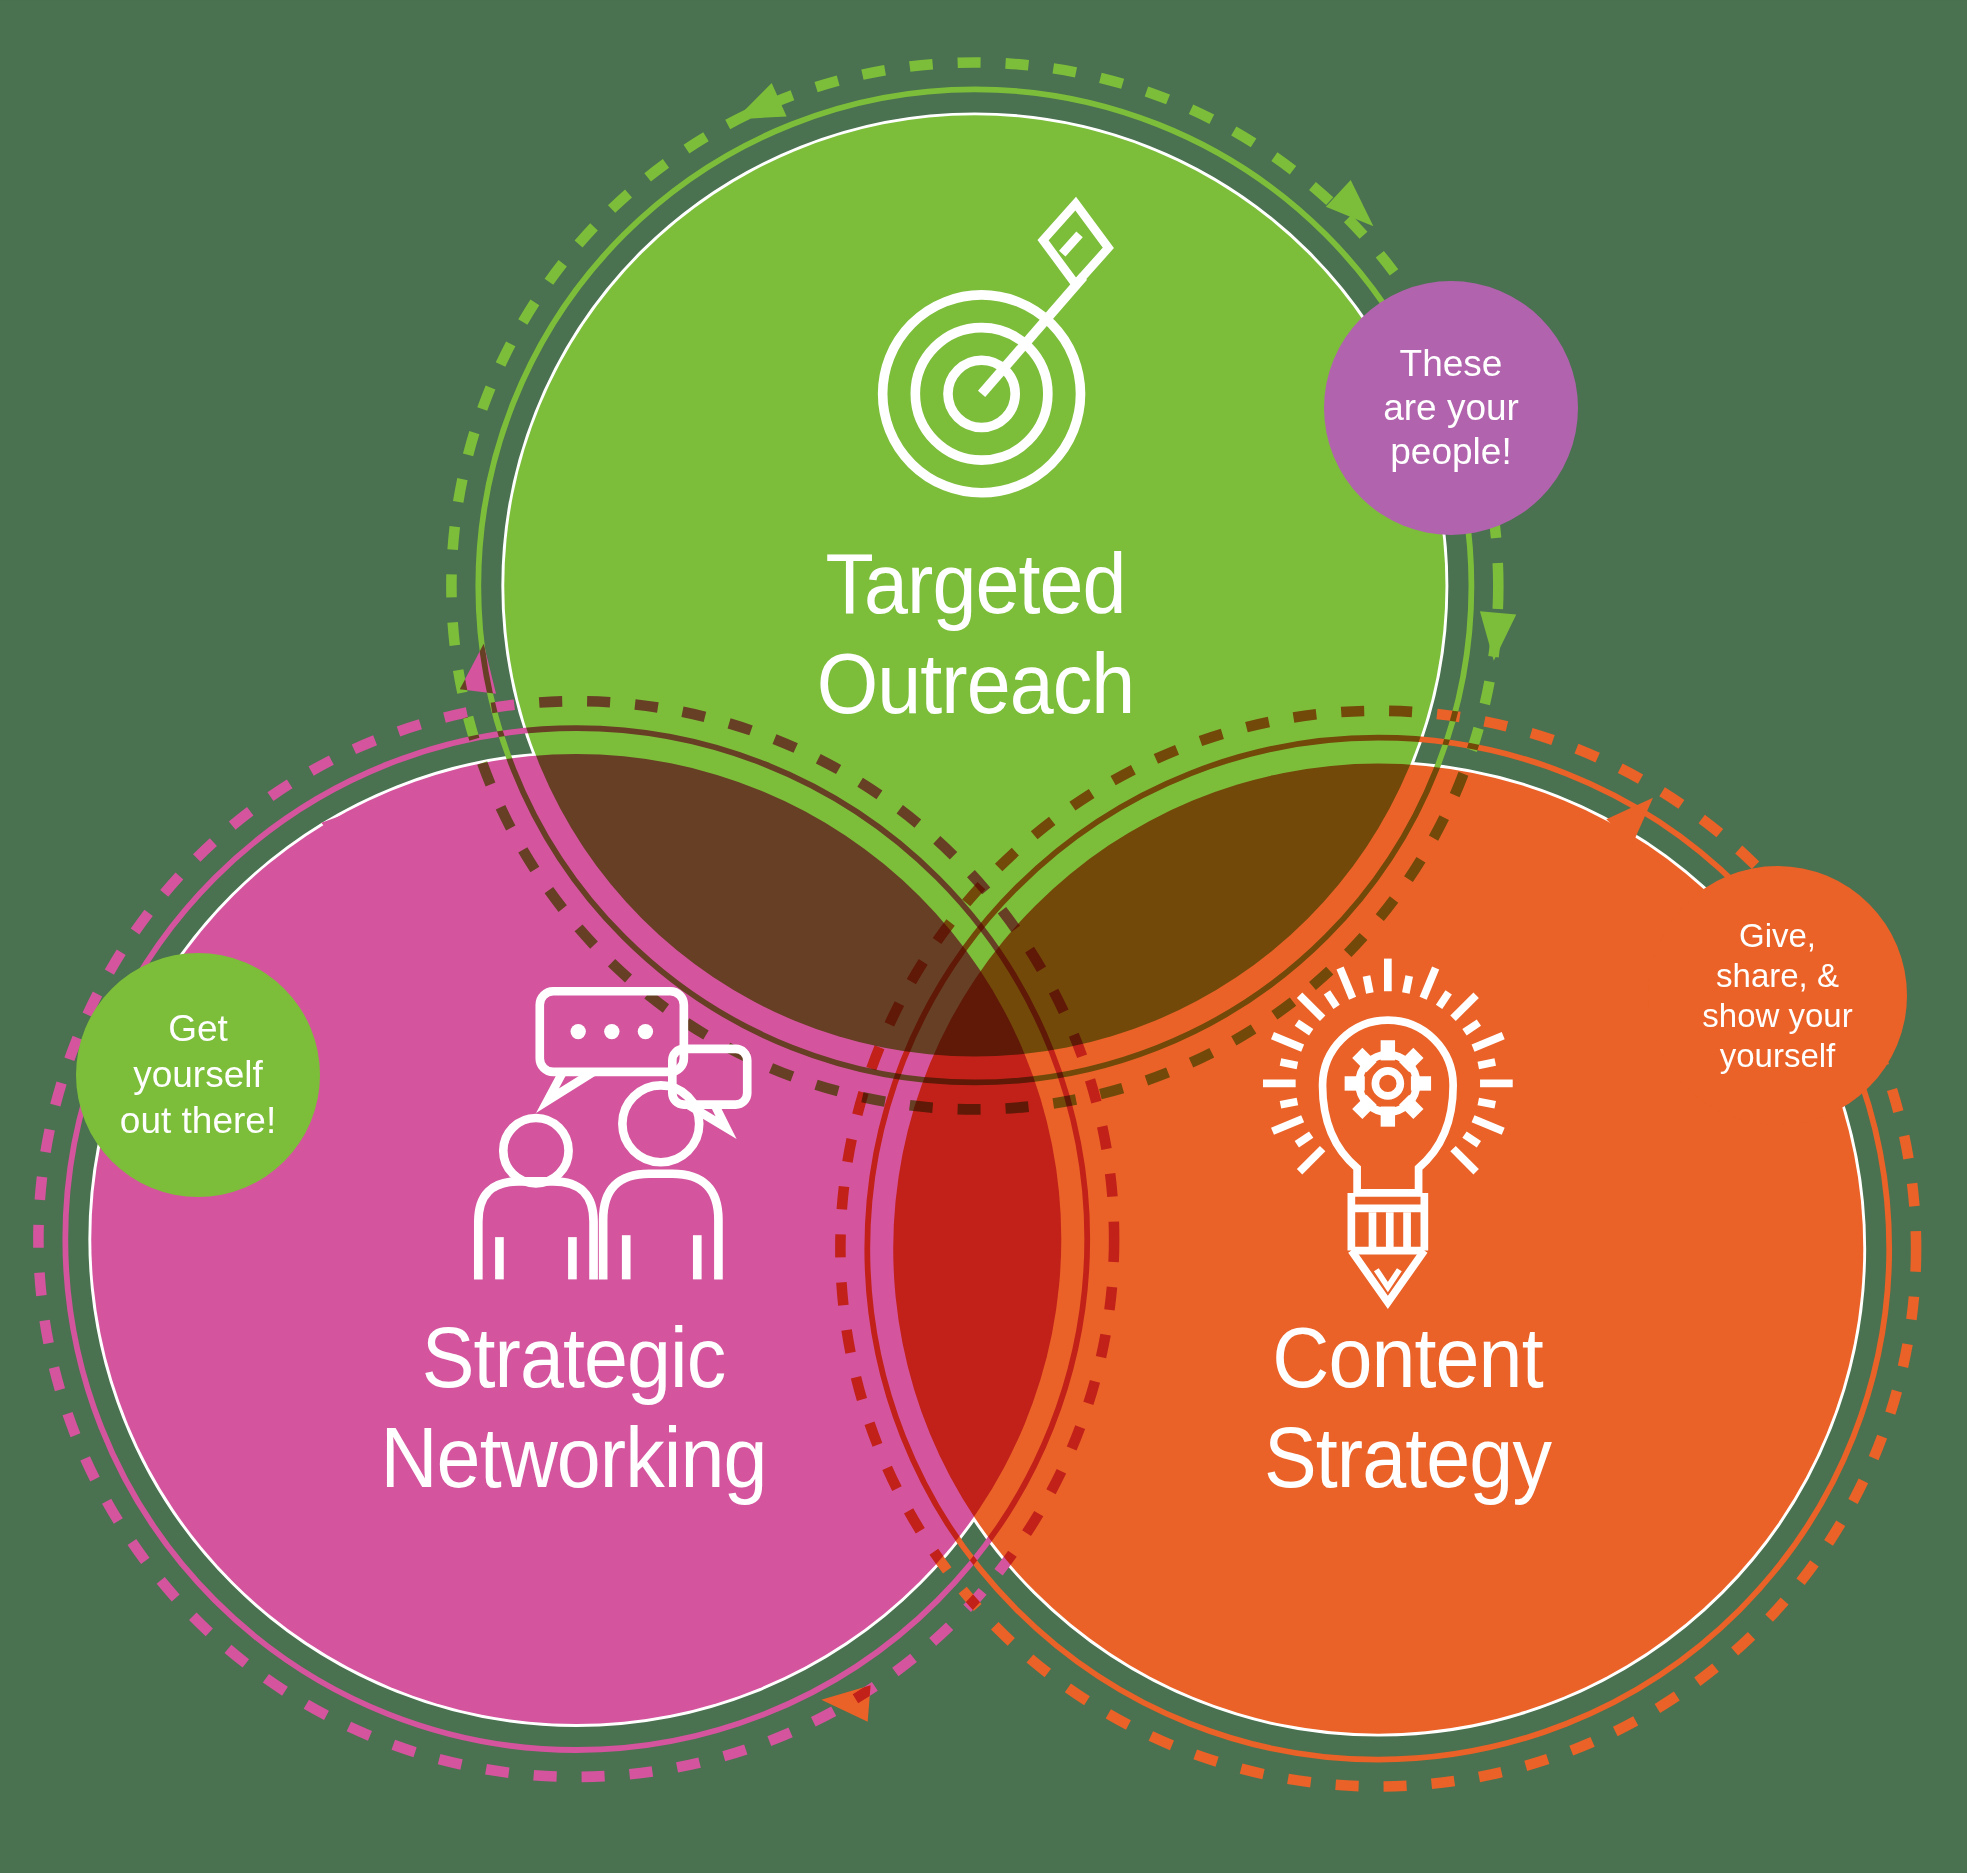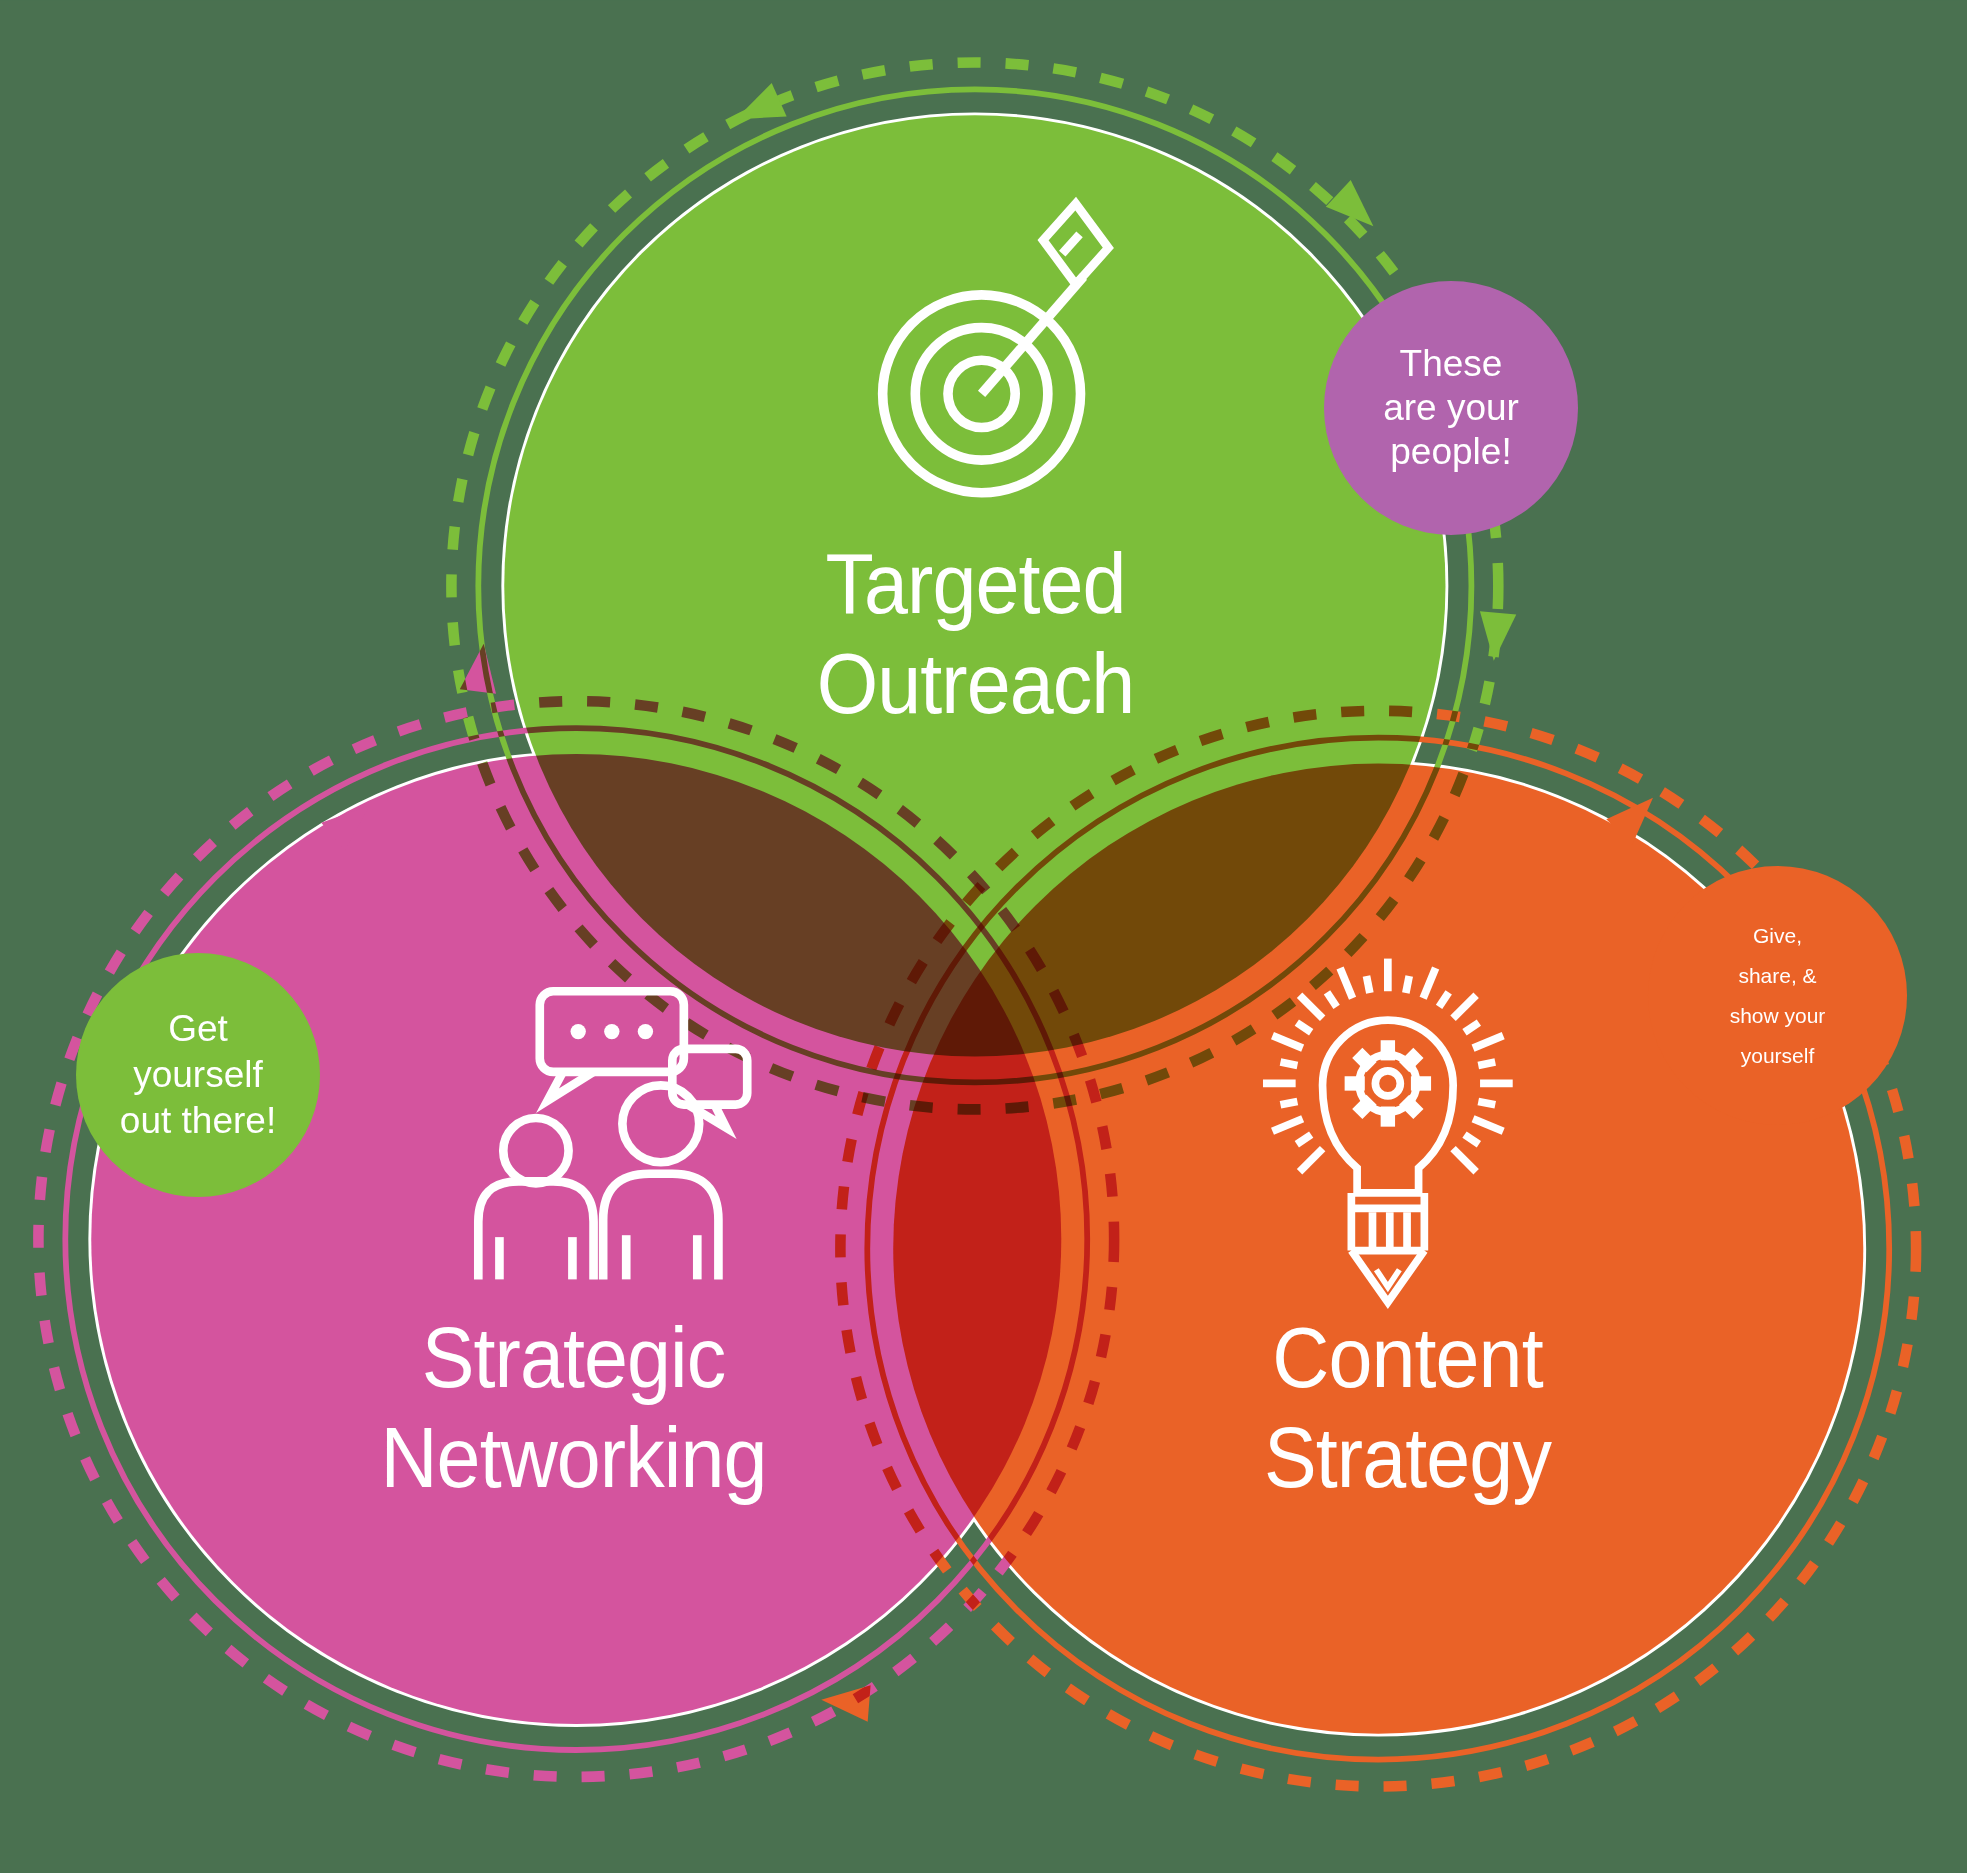--- a/index.html
+++ b/index.html
@@ -10,21 +10,21 @@
     font-size:85px;line-height:100px;font-weight:400;letter-spacing:-1px;
     transform:scaleX(0.93);transform-origin:center;}
   .badge{position:absolute;border-radius:50%;display:flex;flex-direction:column;
     align-items:center;justify-content:center;color:#fff;text-align:center;}
   .badge .bline{display:block;}
   #badge-people{left:1324px;top:281px;width:254px;height:254px;
     font-size:37px;line-height:44px;}
   #badge-yourself{left:76px;top:953px;width:244px;height:244px;
     font-size:37px;line-height:46px;}
   #badge-expertise{left:1648px;top:866px;width:259px;height:259px;
-    font-size:21px;line-height:40px;}
+    font-size:33px;line-height:40px;}
 </style>
 </head>
 <body>
 
 <div id="stage">
   <svg id="venn-svg" width="1967" height="1873" viewBox="0 0 2048 1950" xmlns="http://www.w3.org/2000/svg">
 
     <rect x="0" y="0" width="2048" height="1950" fill="#4A7150"></rect>
 
     <g style="isolation:isolate">

